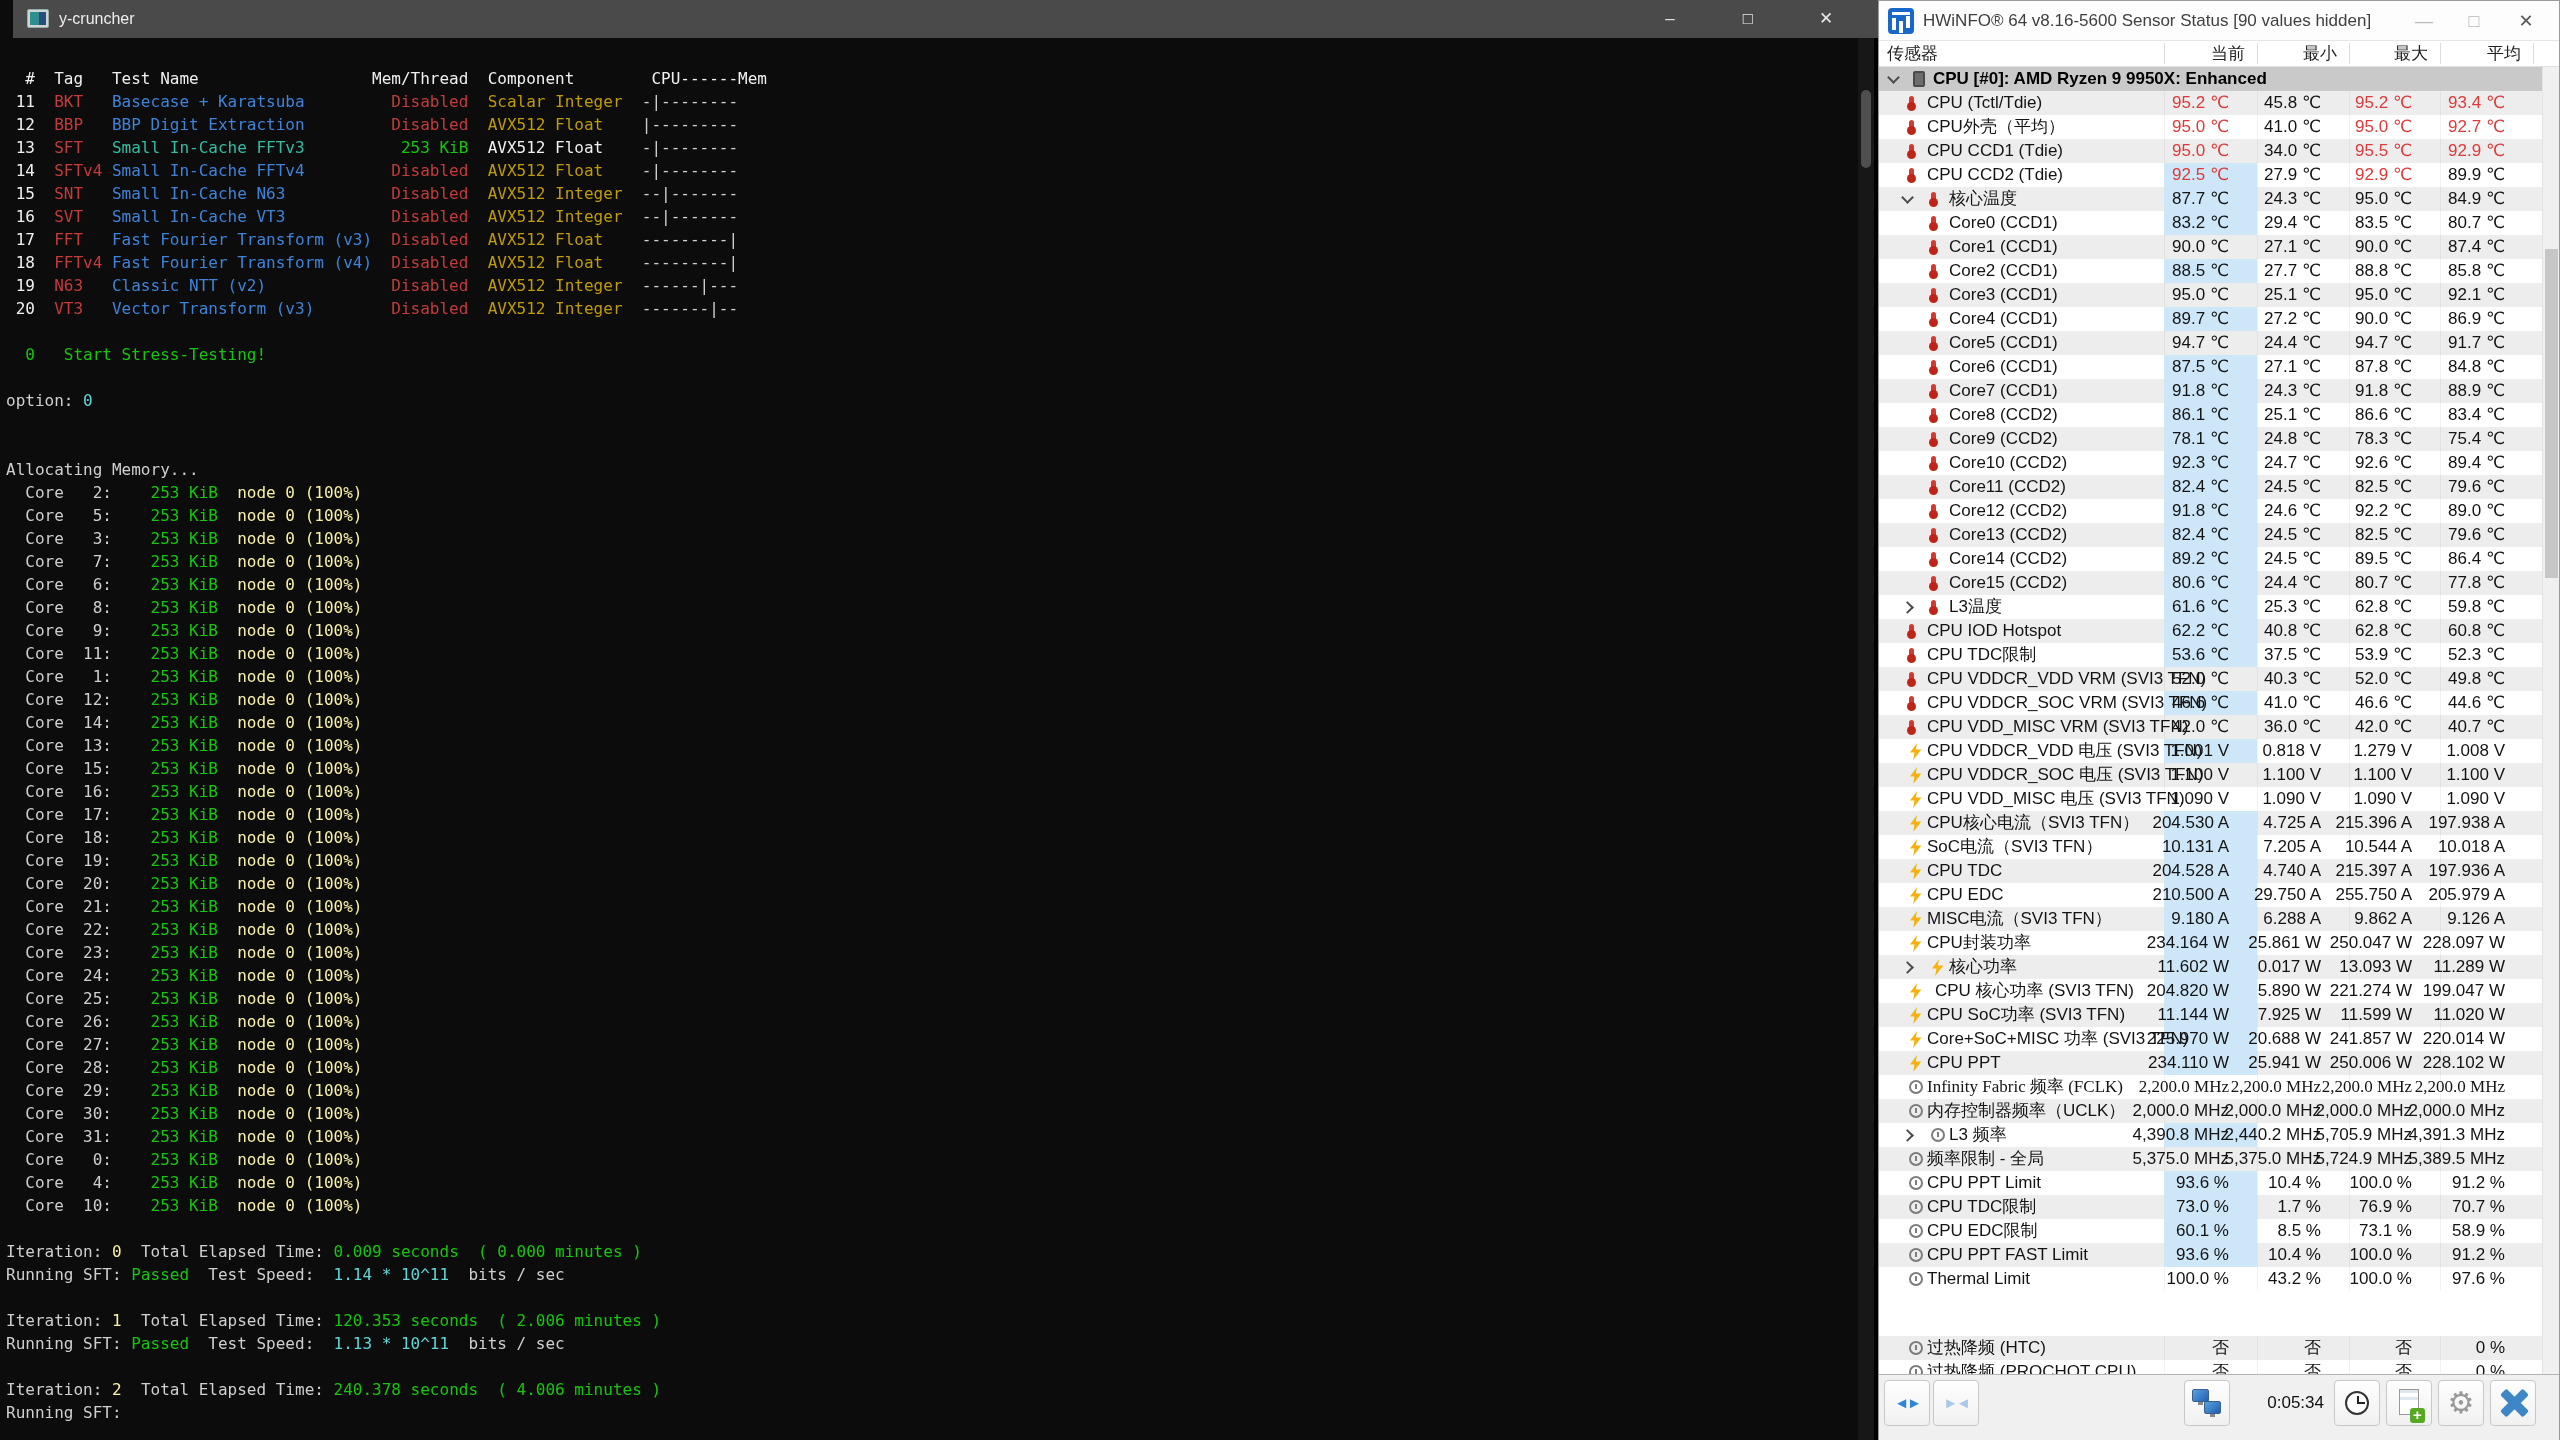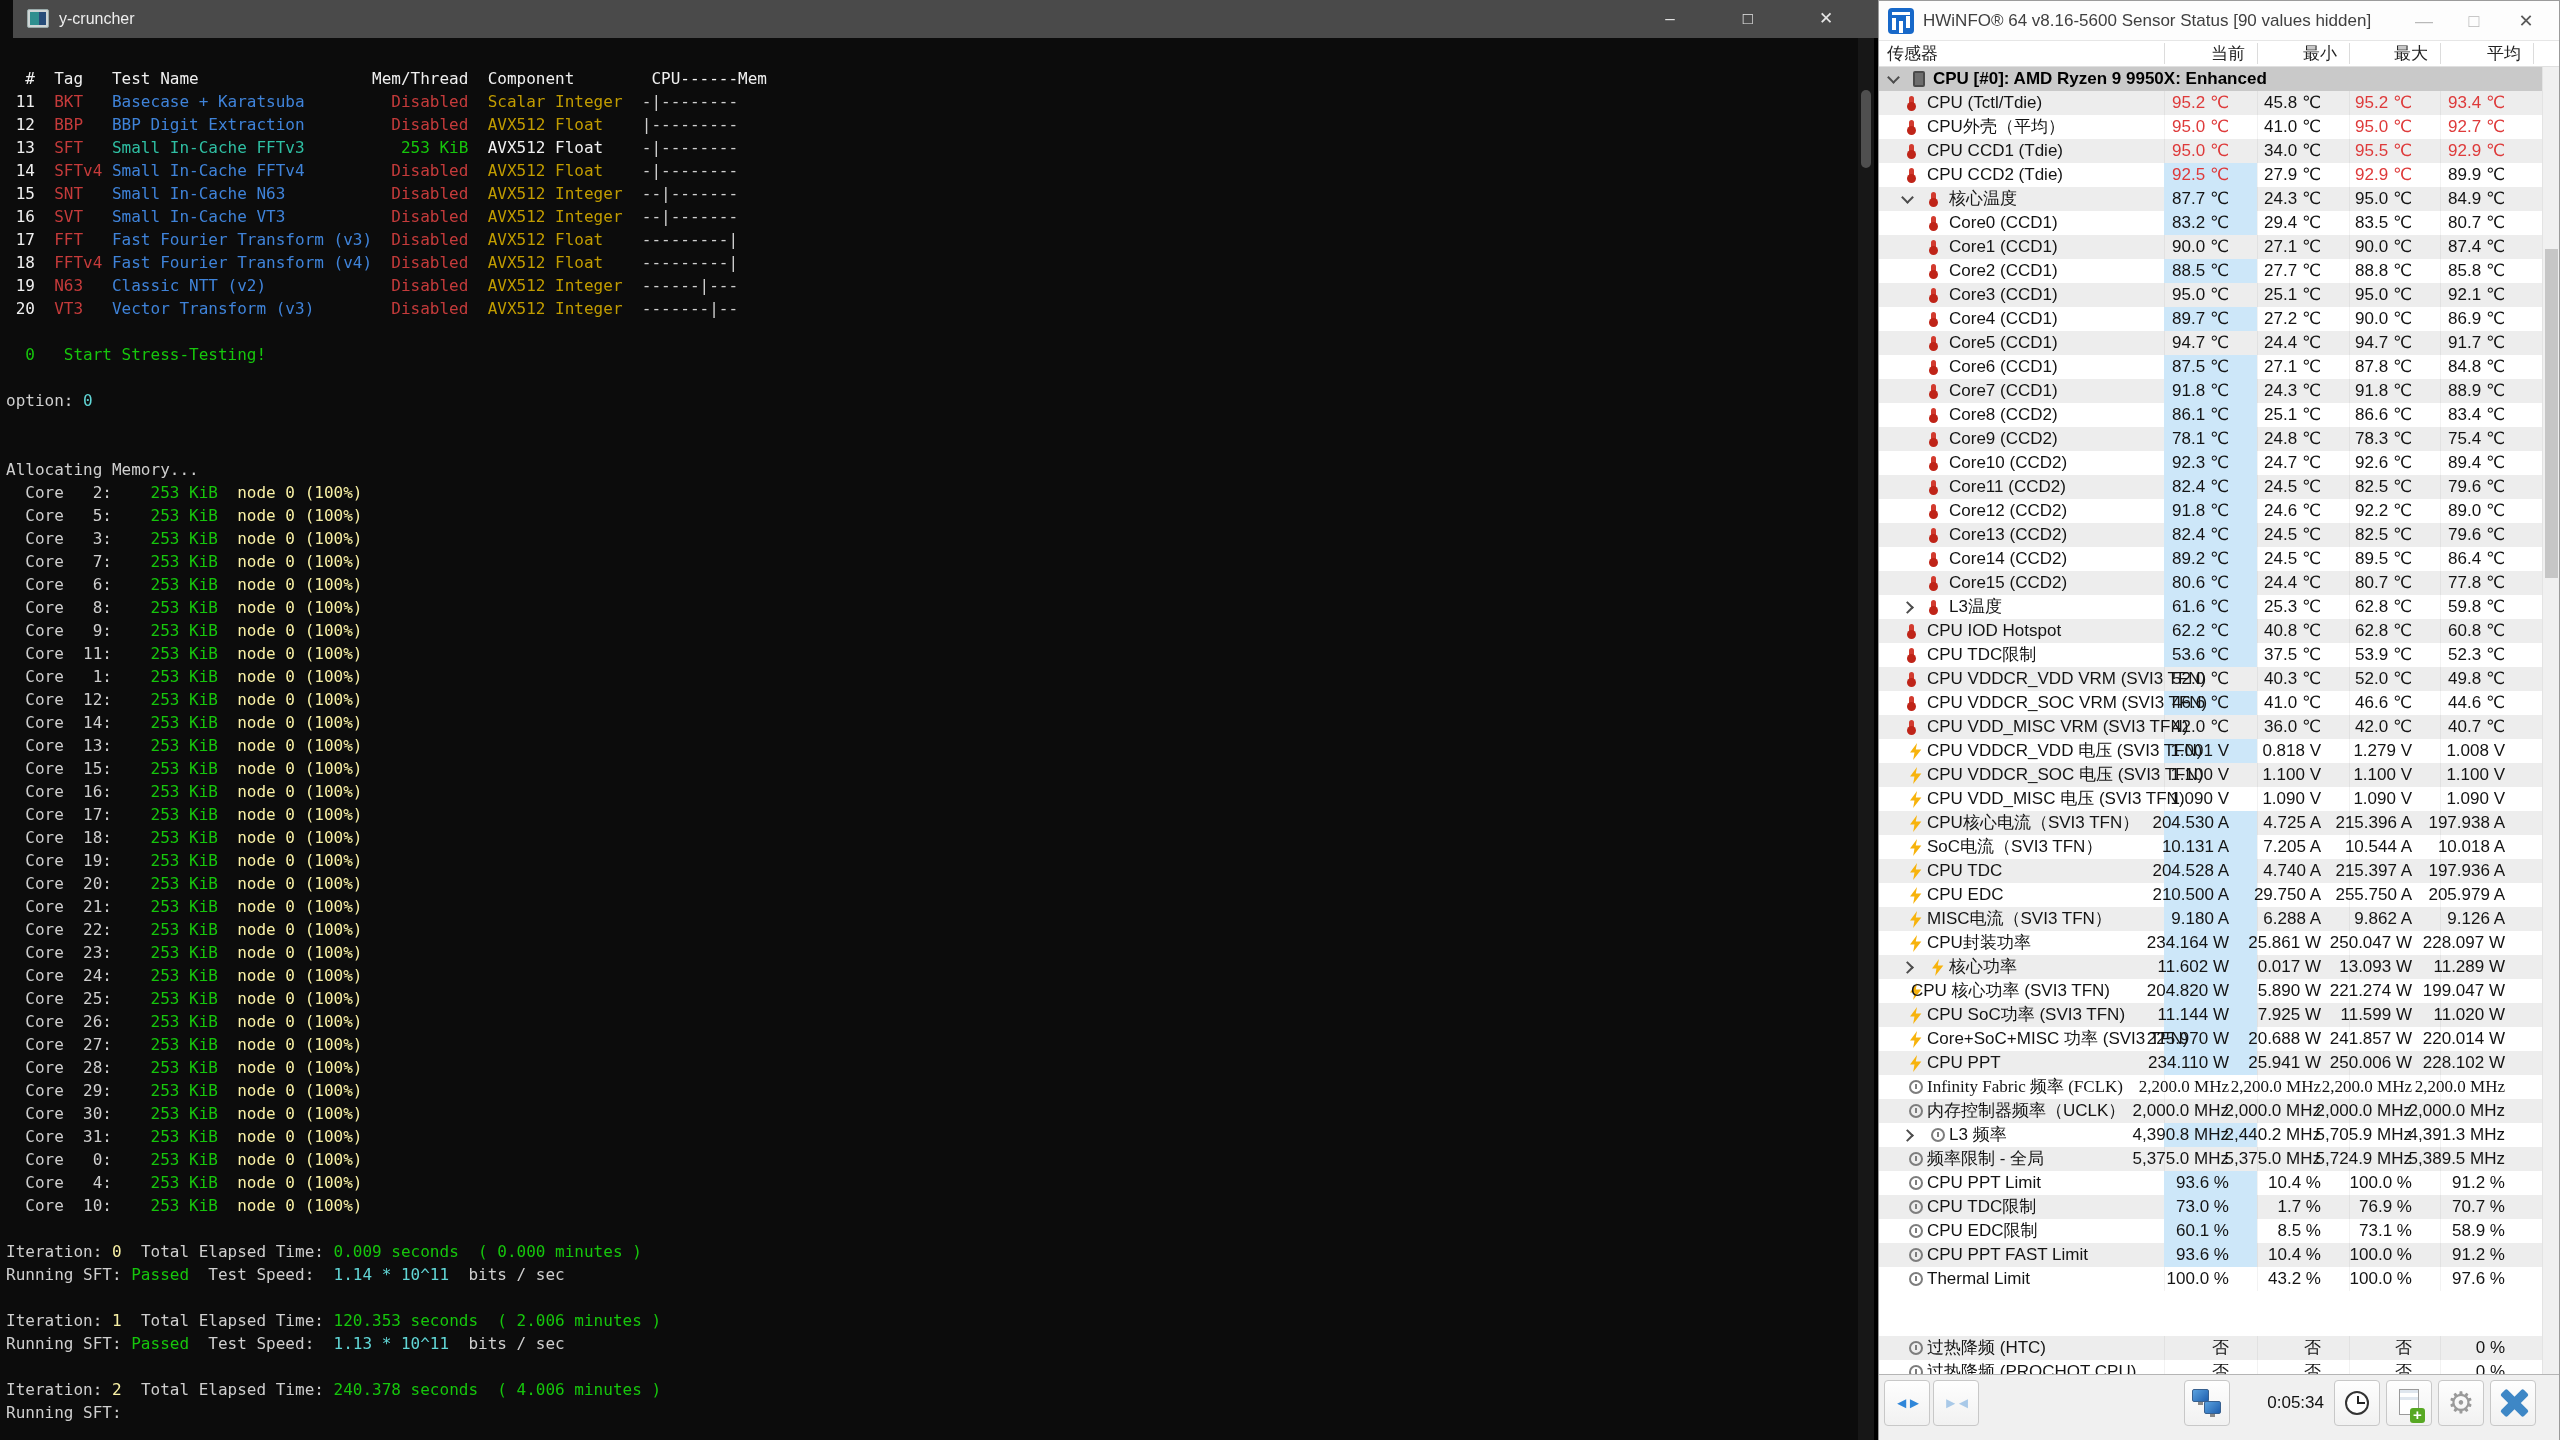--- a/index.html
+++ b/index.html
@@ -459,21 +459,21 @@
         <span class="ic ic-b" style="left: 52px;"></span>
         <span class="hw-label" style="left: 70px;">核心功率</span>
         <span class="hw-val v0">11.602 W</span>
         <span class="hw-val v1">0.017 W</span>
         <span class="hw-val v2">13.093 W</span>
         <span class="hw-val v3">11.289 W</span>
       </div>
       <div class="hw-row" style="background-color: rgb(255, 255, 255);">
         <i class="hl-cell"></i>
         <span class="ic ic-b" style="left: 30px;"></span>
-        <span class="hw-label" style="left: 32px;">CPU 核心功率 (SVI3 TFN)</span>
+        <span class="hw-label" style="left: 56px;">CPU 核心功率 (SVI3 TFN)</span>
         <span class="hw-val v0">204.820 W</span>
         <span class="hw-val v1">5.890 W</span>
         <span class="hw-val v2">221.274 W</span>
         <span class="hw-val v3">199.047 W</span>
       </div>
       <div class="hw-row" style="background-color: rgb(237, 237, 237);">
         <i class="hl-cell"></i>
         <span class="ic ic-b" style="left: 30px;"></span>
         <span class="hw-label" style="left: 48px;">CPU SoC功率 (SVI3 TFN)</span>
         <span class="hw-val v0">11.144 W</span>

